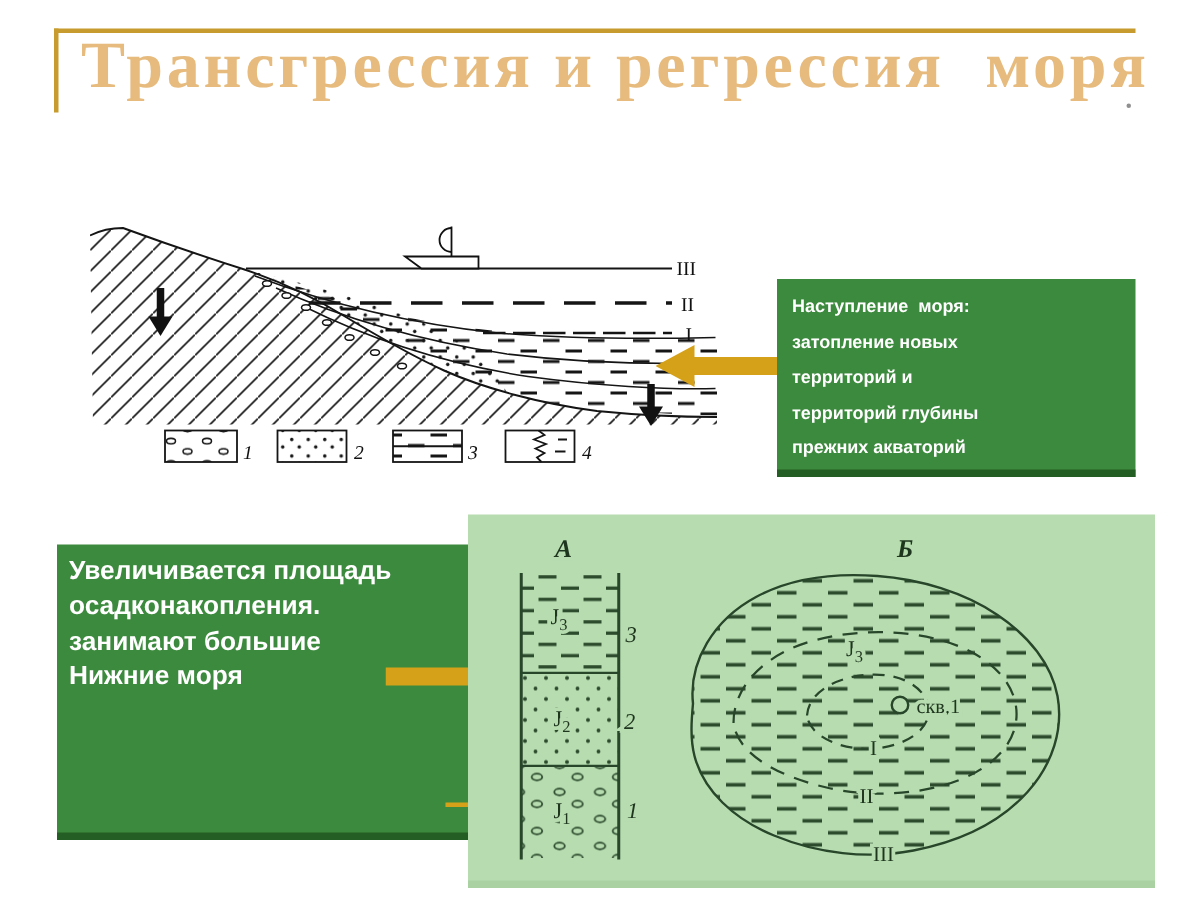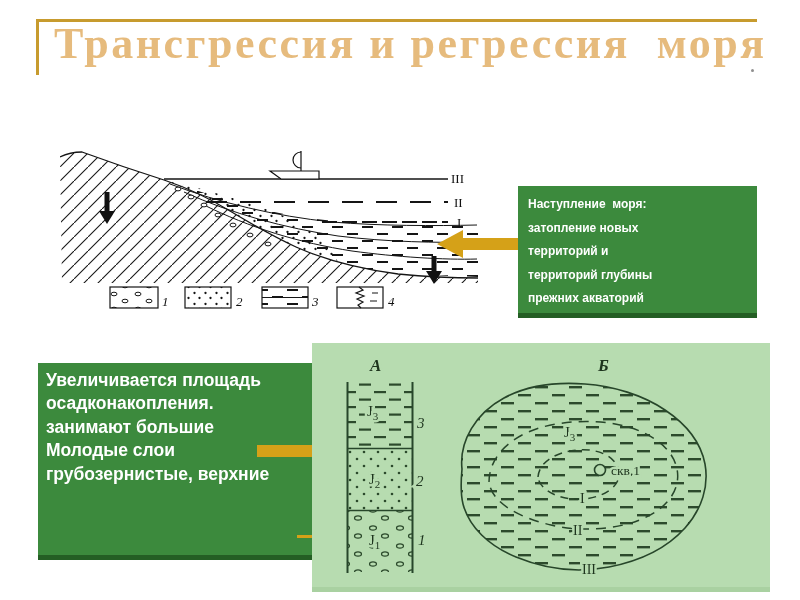--- a/index.html
+++ b/index.html
@@ -137,22 +137,21 @@
   </div>
 
   <svg class="arrow" style="left:437px;top:229px;" width="81" height="30" viewBox="0 0 81 30">
     <polygon points="0,15 26,1 26,9 81,9 81,21 26,21 26,29" fill="#d5a118"></polygon>
   </svg>
 
   <div class="greenbox box-sediment">
     <div class="line">Увеличивается площадь</div>
     <div class="line">осадконакопления.</div>
     <div class="line">занимают большие</div>
-    <div class="line">Молодые слои</div>
-    <div class="line">грубозернистые, верхние</div>
+    <div class="line">Нижние моря</div>
   </div>
 
   <svg class="arrow" style="left:257px;top:436px;" width="84" height="30" viewBox="0 0 84 30">
     <polygon points="0,9 65,9 65,1 84,15 65,29 65,21 0,21" fill="#d5a118"></polygon>
   </svg>
 
   <div class="gold-dash"></div>
 
   <div class="panel">
     <svg width="458" height="244" viewBox="0 0 458 244">

